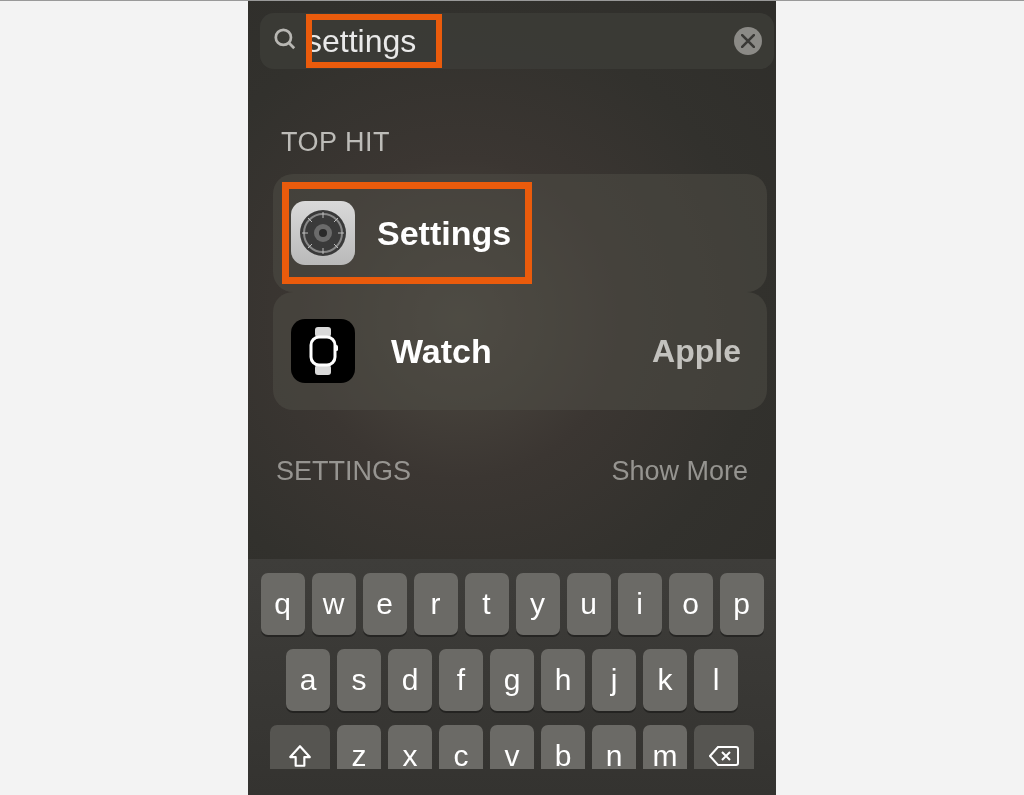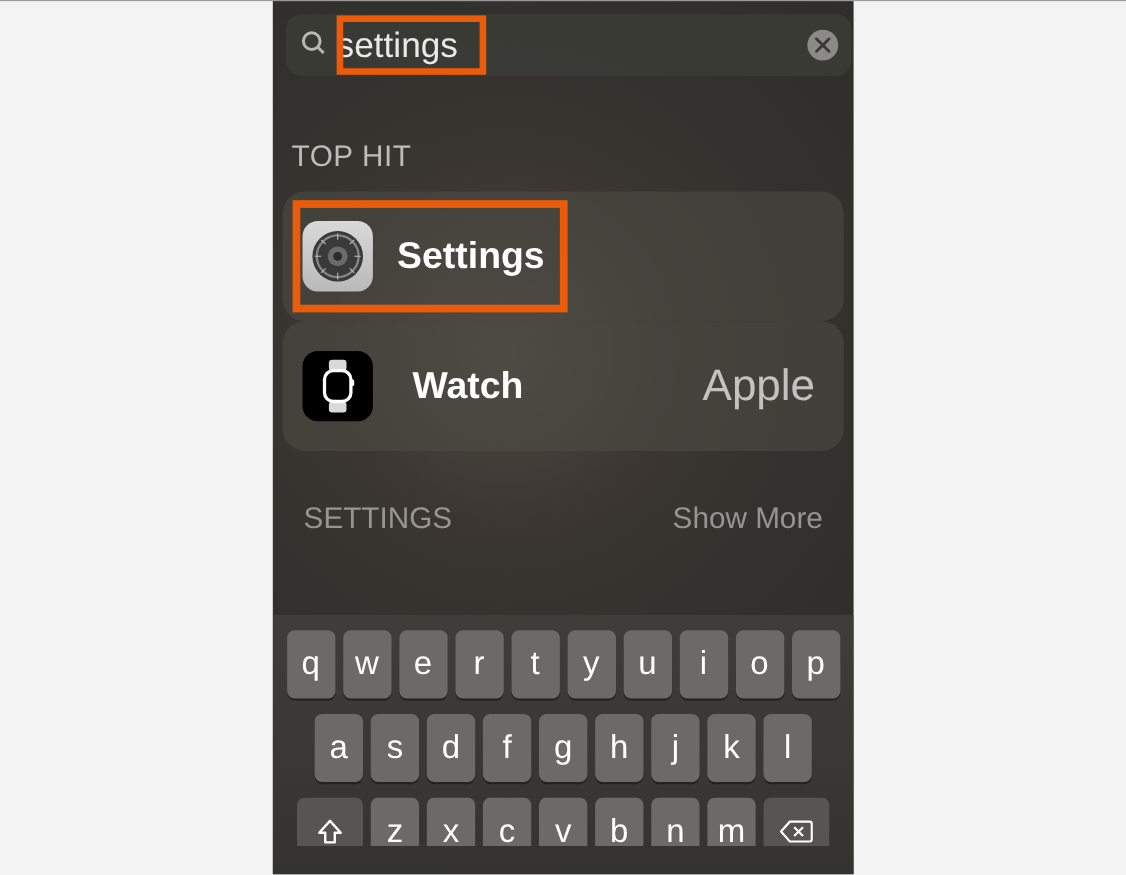--- a/index.html
+++ b/index.html
@@ -55,20 +55,21 @@
     position: absolute;
     border: 6px solid #ea5b0c;
     left: 46px; top: 1px;
     width: 136px; height: 54px;
     pointer-events: none;
   }
 
   
   .section {
     padding: 0 9px;
+    margin-left: 16px;
   }
   .section-header {
     display: flex; justify-content: space-between; align-items: baseline;
     color: #bdbcb8; font-size: 27px; font-weight: 400;
     letter-spacing: 0.5px;
     margin-top: 58px; margin-bottom: 16px;
     padding: 0 8px;
   }
   .section:first-of-type .section-header { margin-top: 52px; }
 
@@ -86,21 +87,21 @@
     flex-shrink: 0;
   }
   .settings-icon {
     background: linear-gradient(#d9d9d9,#b9b9b9);
   }
   .watch-icon { background: #000; }
   .label {
     color: #fff; font-size: 34px; font-weight: 600;
   }
   .sub {
-    color: #c3c2be; font-size: 40px; font-weight: 400;
+    color: #c3c2be; font-size: 32px; font-weight: 700;
     margin-left: auto;
   }
   .top-hit-highlight {
     position: absolute;
     border: 7px solid #ea5b0c;
     left: 9px; top: 8px;
     width: 250px; height: 102px;
     pointer-events: none;
   }
 

